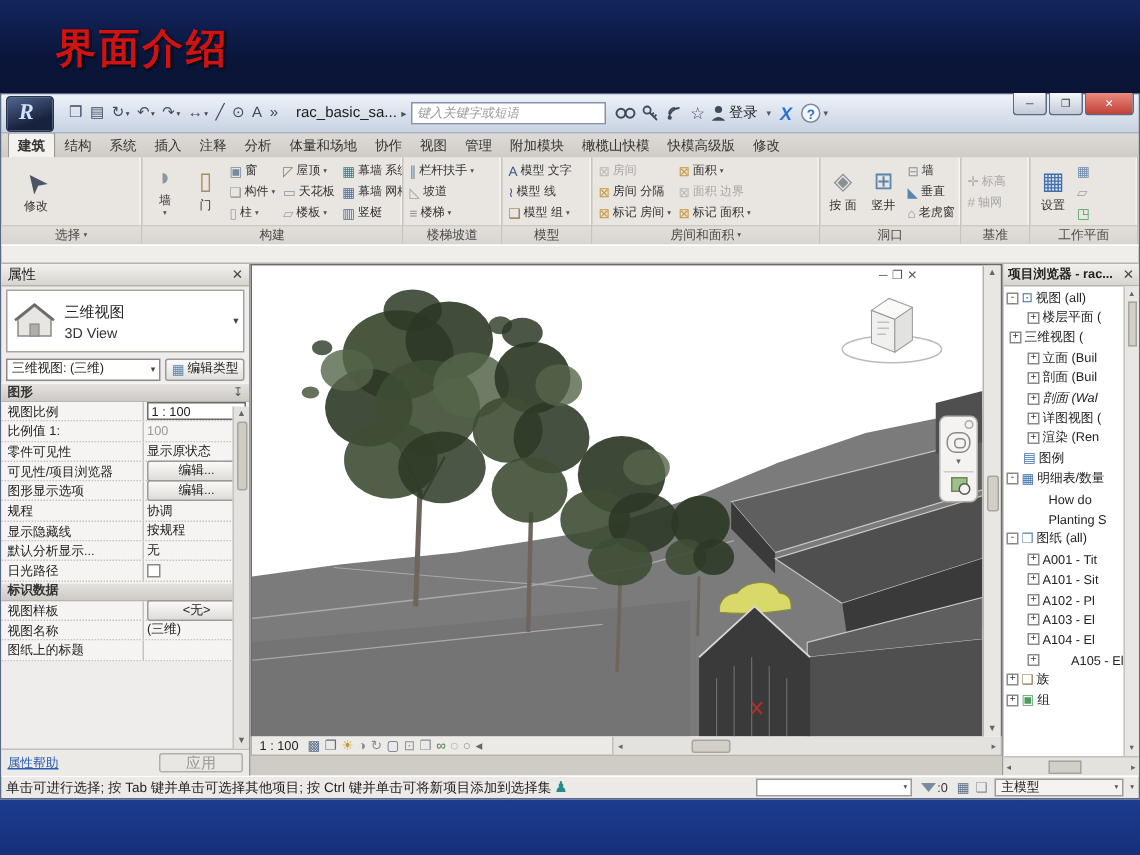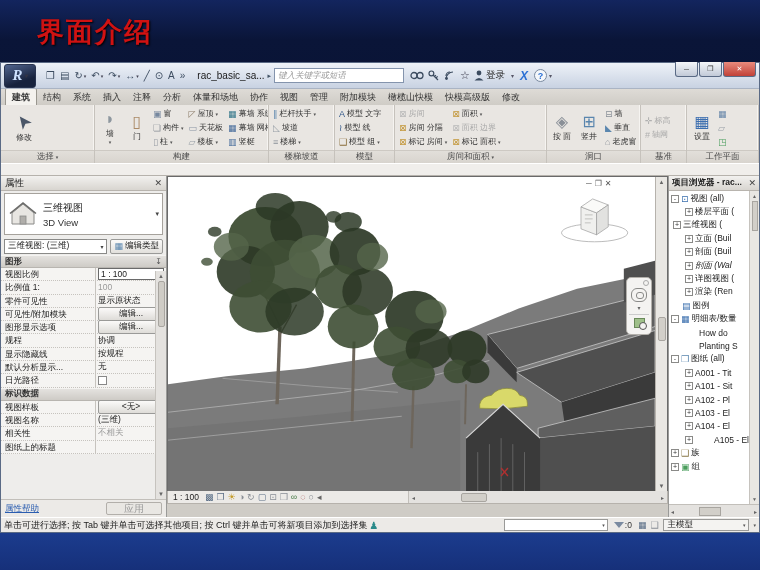--- a/index.html
+++ b/index.html
@@ -752,21 +752,21 @@
 
                   <div class="prow">
                     <span class="pl">零件可见性</span>
                     <span class="pvc">
                       <span class="pv">显示原状态</span>
 
                     </span>
                   </div>
 
                   <div class="prow">
-                    <span class="pl">可见性/附加模块</span>
+                    <span class="pl">可见性/项目浏览器</span>
                     <span class="pvc">
                       <span class="pv"></span>
                       <span class="pbtn">编辑...</span>
 
                     </span>
                   </div>
 
                   <div class="prow">
                     <span class="pl">图形显示选项</span>
                     <span class="pvc">
@@ -829,27 +829,20 @@
                   </div>
 
                   <div class="prow">
                     <span class="pl">视图名称</span>
                     <span class="pvc">
                       <span class="pv">(三维)</span>
 
                     </span>
                   </div>
 
-                  <div class="prow">
-                    <span class="pl">相关性</span>
-                    <span class="pvc">
-                      <span class="pv dis">不相关</span>
-
-                    </span>
-                  </div>
 
                   <div class="prow">
                     <span class="pl">图纸上的标题</span>
                     <span class="pvc">
                       <span class="pv"></span>
 
                     </span>
                   </div>
                 </div>
             </div>

